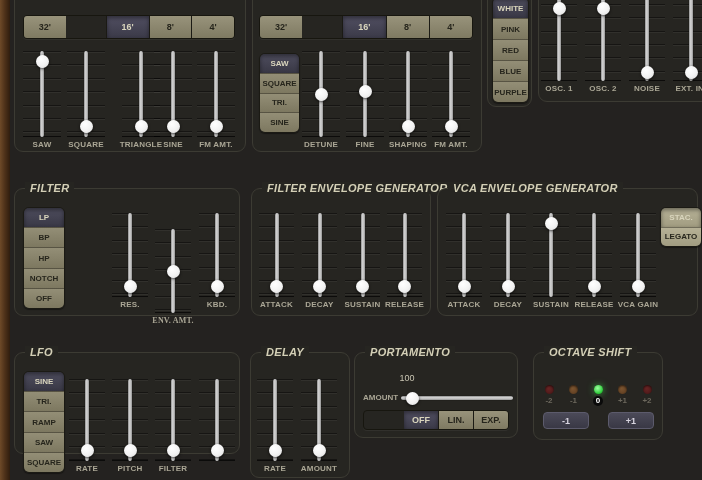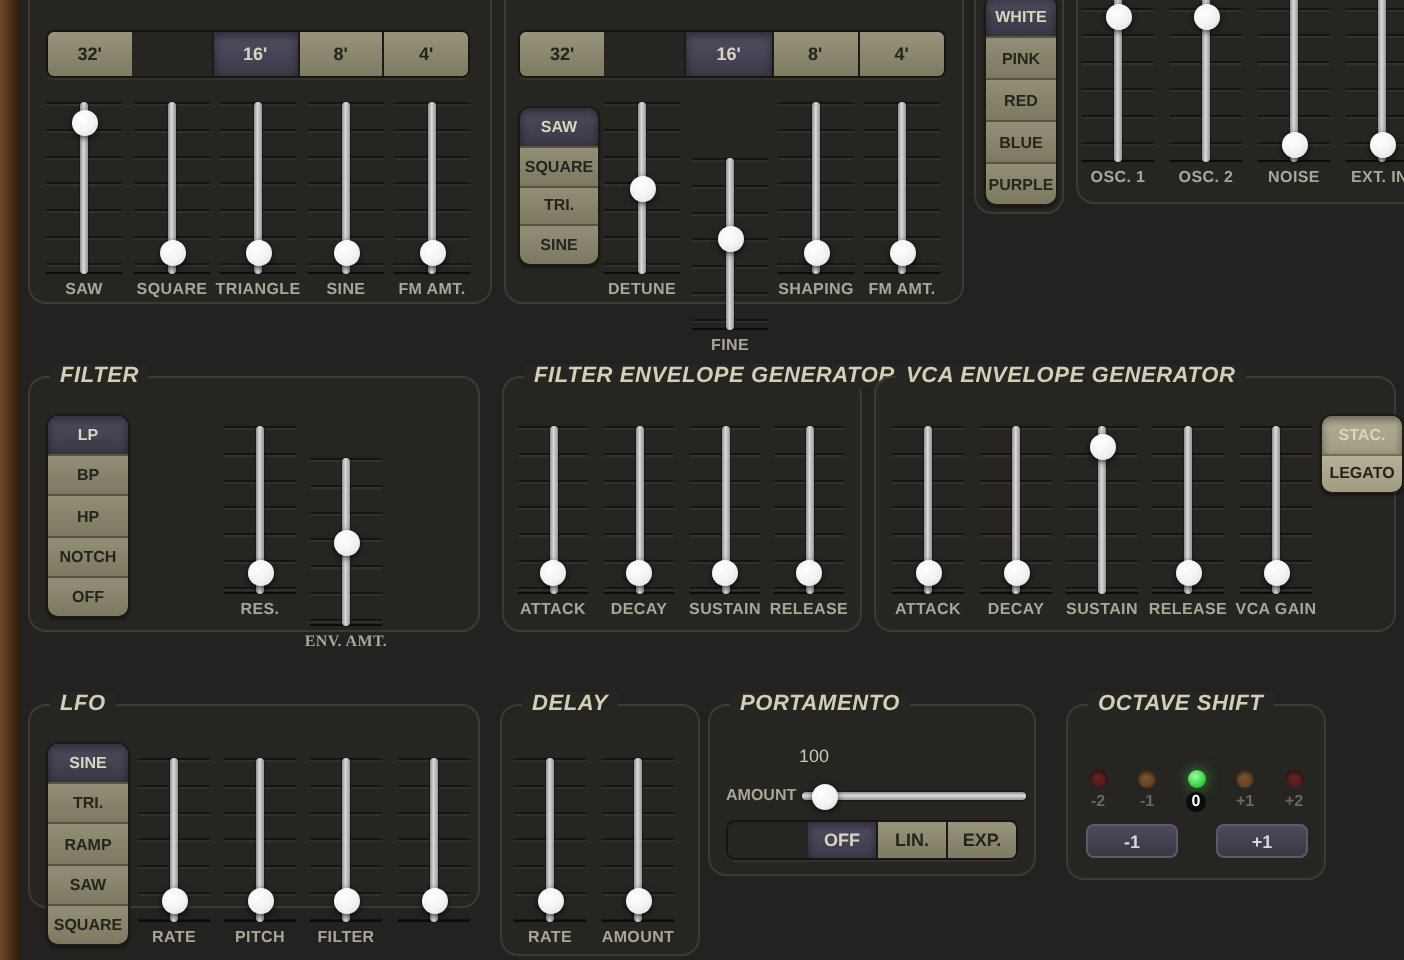--- a/index.html
+++ b/index.html
@@ -98,21 +98,21 @@
       <div class="slabel">SAW</div>
     </div>
     <div class="vs" style="left:49px;top:60px;width:44px;">
       <div class="lane lh86">
         <div class="ticks"></div>
           <div class="track"></div>
         <div class="knob" style="bottom: 4.38px;"></div>
       </div>
       <div class="slabel">SQUARE</div>
     </div>
-    <div class="vs" style="left:92px;top:60px;width:44px;">
+    <div class="vs" style="left:104px;top:60px;width:44px;">
       <div class="lane lh86">
         <div class="ticks"></div>
           <div class="track"></div>
         <div class="knob" style="bottom: 4.38px;"></div>
       </div>
       <div class="slabel">TRIANGLE</div>
     </div>
     <div class="vs" style="left:136px;top:60px;width:44px;">
       <div class="lane lh86">
         <div class="ticks"></div>
@@ -145,21 +145,21 @@
       <div class="opt">SINE</div>
     </div>
     <div class="vs" style="left:46px;top:60px;width:44px;">
       <div class="lane lh86">
         <div class="ticks"></div>
           <div class="track"></div>
         <div class="knob" style="bottom: 36.5px;"></div>
       </div>
       <div class="slabel">DETUNE</div>
     </div>
-    <div class="vs" style="left:90px;top:60px;width:44px;margin-top:28px;">
+    <div class="vs" style="left:90px;top:60px;width:44px;">
       <div class="lane lh86">
         <div class="ticks"></div>
           <div class="track"></div>
         <div class="knob" style="bottom: 38.69px;"></div>
       </div>
       <div class="slabel">FINE</div>
     </div>
     <div class="vs" style="left:133px;top:60px;width:44px;">
       <div class="lane lh86">
         <div class="ticks"></div>
@@ -241,20 +241,28 @@
       <div class="slabel">RES.</div>
     </div>
     <div class="vs" style="left:137px;top:40px;width:42px;font-family:Liberation Serif, serif;">
       <div class="lane lh84">
         <div class="ticks"></div>
           <div class="track"></div>
         <div class="knob" style="bottom: 35.5px;"></div>
       </div>
       <div class="slabel">ENV. AMT.</div>
     </div>
+    <div class="vs" style="left:181px;top:24px;width:42px;">
+      <div class="lane lh84">
+        <div class="ticks"></div>
+          <div class="track"></div>
+        <div class="knob" style="bottom: 4.26px;"></div>
+      </div>
+      <div class="slabel">KBD.</div>
+    </div>
   </div>
 
   <div class="panel" style="left:251px;top:188px;width:180px;height:128px;">
     <div class="panel-title">FILTER ENVELOPE GENERATOR</div>
     <div class="vs" style="left:4px;top:24px;width:41px;">
       <div class="lane lh84">
         <div class="ticks"></div>
           <div class="track"></div>
         <div class="knob" style="bottom: 4.26px;"></div>
       </div>

